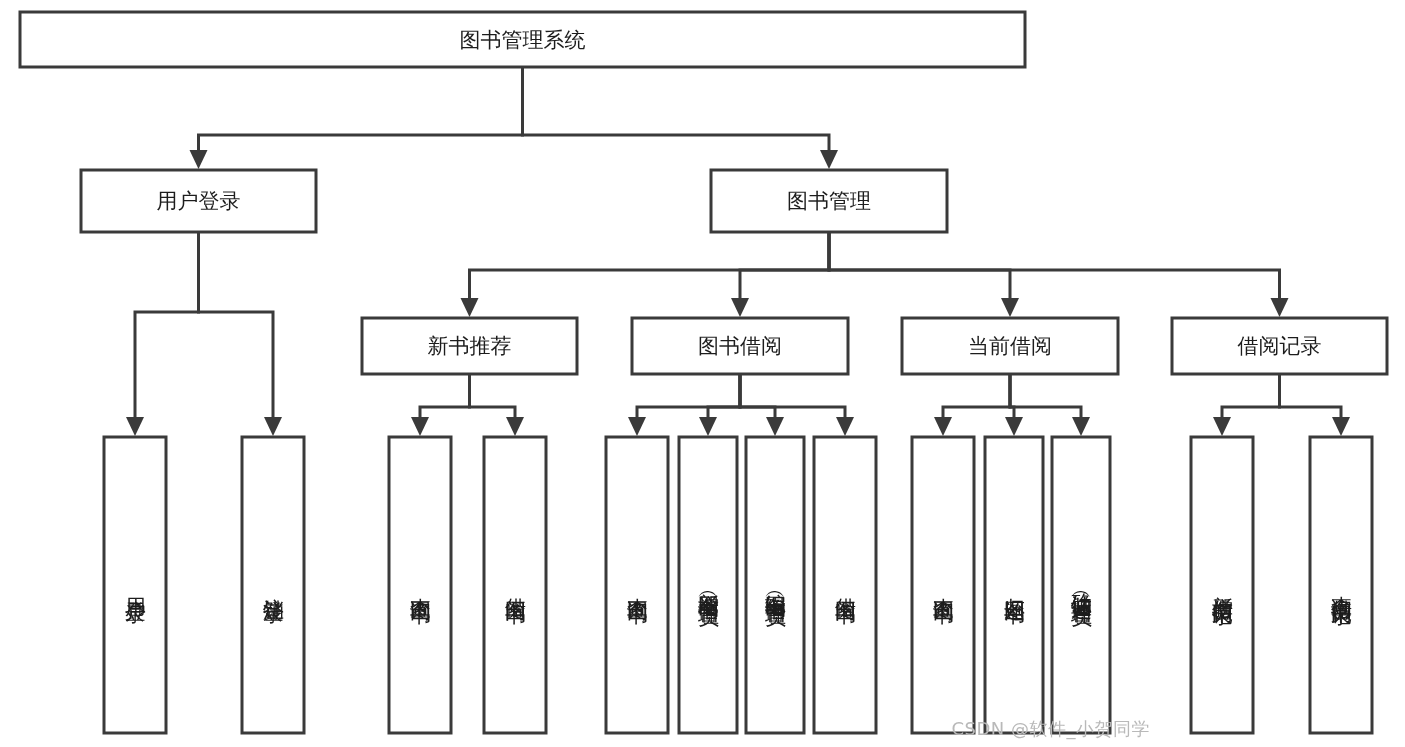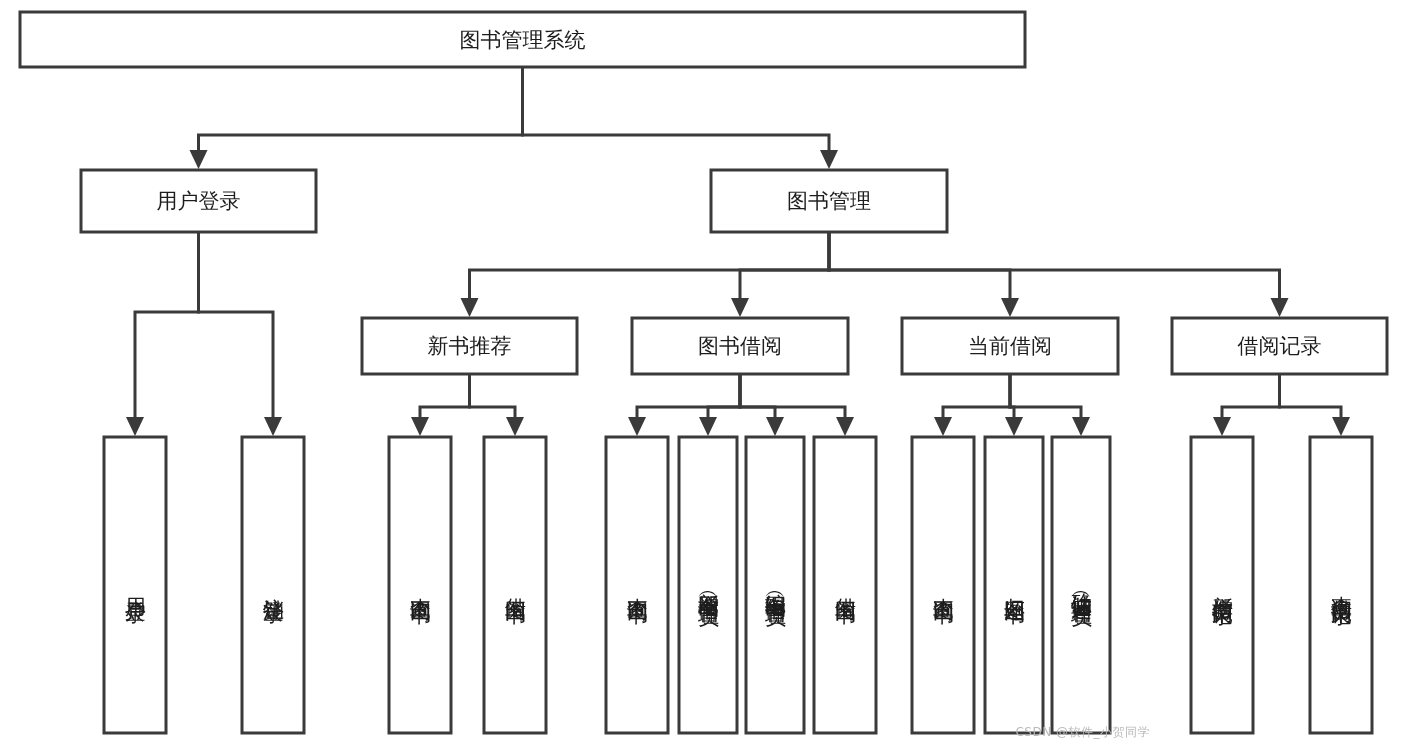--- a/index.html
+++ b/index.html
@@ -63,21 +63,21 @@
     line-height: 1.28;
     color: #1d1d1d;
     letter-spacing: 2px;
     white-space: nowrap;
   }
   #watermark {
     position: absolute;
     right: 8px;
     bottom: 6px;
     font-family: "DejaVu Sans", "Liberation Sans", sans-serif;
-    font-size: 12px;
+    font-size: 18px;
     color: #b9b9b9;
     letter-spacing: 0.5px;
     white-space: nowrap;
   }
 </style>
 </head>
 <body>
 
 <div id="diagram-root">
 

